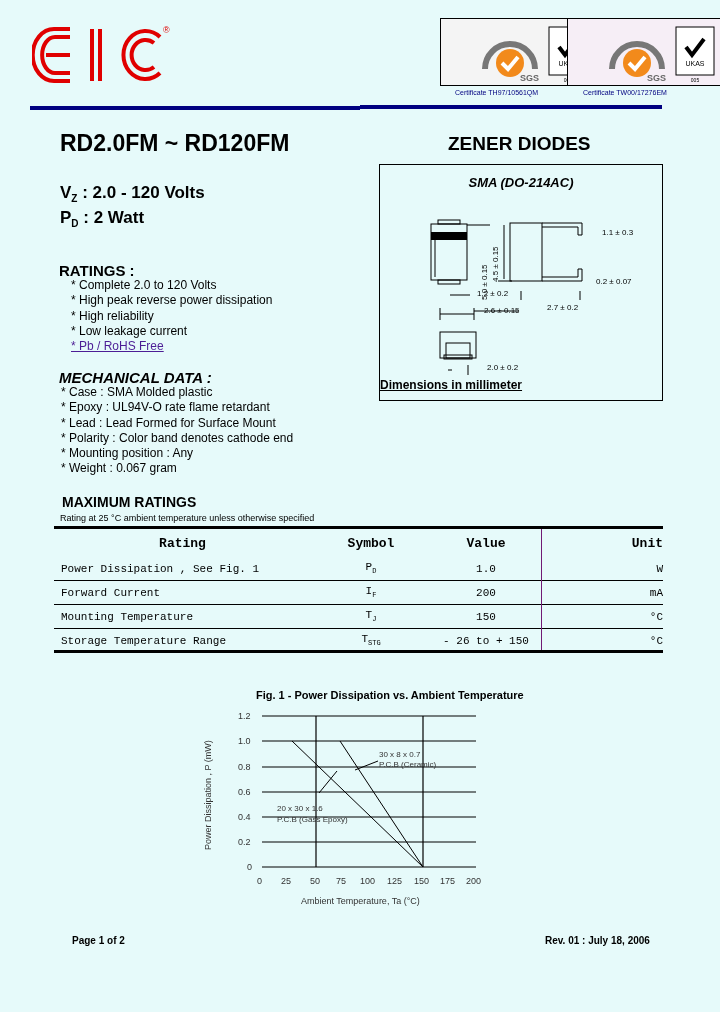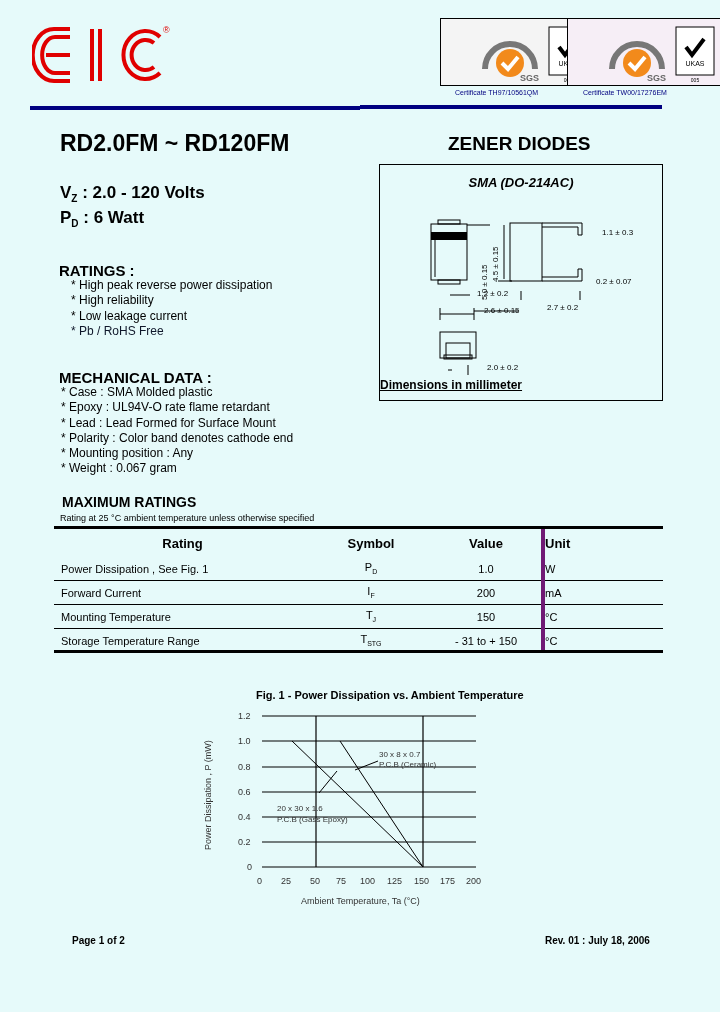--- a/index.html
+++ b/index.html
@@ -13,27 +13,27 @@
   .title{left:60px;top:130px;font-size:23px;font-weight:bold;}
   .zener{left:448px;top:133px;font-size:19px;font-weight:bold;text-align:right;}
   .spec{left:60px;font-size:17px;font-weight:bold;}
   .spec sub{font-size:10px;}
   .h2{font-size:15px;font-weight:bold;}
   .list{font-size:12px;line-height:15.3px;}
   .pkg{left:379px;top:164px;width:282px;height:235px;border:1px solid #000;background:#e6fafa;}
   .pkg-title{left:0;width:282px;top:10px;text-align:center;font-size:13px;font-weight:bold;font-style:italic;}
   .pkg-foot{left:0;width:282px;top:213px;text-align:left;font-size:12px;font-weight:bold;text-decoration:underline;}
   table.rt{position:absolute;left:54px;top:529px;width:609px;border-collapse:collapse;font-size:11px;}
-  table.rt td,table.rt th{padding:0;height:23px;}
+  table.rt td,table.rt th{padding:0;height:23px;font-family:Liberation Mono, monospace;}
   table.rt th{font-size:13px;font-weight:bold;height:28px;}
   table.rt tr.r td{border-top:1px solid #000;}
   table.rt td.c1{padding-left:7px;text-align:left;width:250px;}
   table.rt td.c2, table.rt th.c2{text-align:center;width:120px;}
   table.rt td.c3, table.rt th.c3{text-align:center;width:110px;}
-  table.rt td.c4, table.rt th.c4{text-align:left;border-left:4px solid #701a75;}
+  table.rt td.c4, table.rt th.c4{text-align:right;border-left:1px solid #701a75;}
   table.rt sub{font-size:7px;}
   .fig-title{left:228px;top:689px;font-size:11px;font-weight:bold;padding-left:28px;}
   .foot{top:935px;font-size:10px;font-weight:bold;}
 </style>
 </head>
 <body>
 
 <svg class="abs logo" viewBox="0 0 135 60">
   <g fill="none" stroke="#e00000" stroke-width="4">
     <path d="M38 4 H22 A18 22 0 0 0 22 56 H38"></path>
@@ -72,31 +72,32 @@
     <text x="95" y="47" font-size="7" text-anchor="middle" font-family="Liberation Sans, sans-serif">UKAS</text>
     <text x="95" y="63" font-size="5" text-anchor="middle" font-family="Liberation Sans, sans-serif">005</text>
   </svg>
 </div>
 <span class="abs cert-cap" style="left:455px;">Certificate  TH97/10561QM</span>
 <span class="abs cert-cap" style="left:583px;">Certificate  TW00/17276EM</span>
 
 <div class="abs title">RD2.0FM ~ RD120FM</div>
 <div class="abs zener">ZENER DIODES</div>
 <div class="abs spec" style="top:183px;"><span>V</span><sub>Z</sub><span> : 2.0 - 120 Volts</span></div>
-<div class="abs spec" style="top:208px;"><span>P</span><sub>D</sub><span> : 6 Watt</span></div>
+<div class="abs spec" style="top:208px;"><span>P</span><sub>D</sub><span> : 2 Watt</span></div>
 
 <div class="abs h2" style="left:59px;top:262px;">RATINGS :</div>
 <div class="abs list" style="left:71px;top:278px;">
+  <div>* Complete 2.0  to 120 Volts</div>
   <div>* High peak reverse power dissipation</div>
   <div>* High reliability</div>
   <div>* Low leakage current</div>
-  <div style="color:#0f172a;">* Pb / RoHS Free</div>
-</div>
-
-<div class="abs h2" style="left:59px;top:369px;">MECHANICAL  DATA :</div>
+  <div style="color:#4c1d95;text-decoration:underline;">* Pb / RoHS Free</div>
+</div>
+
+<div class="abs h2" style="left:59px;top:369px;font-style:italic;">MECHANICAL  DATA :</div>
 <div class="abs list" style="left:61px;top:385px;">
   <div>*  Case :  SMA Molded plastic</div>
   <div>*  Epoxy : UL94V-O rate flame retardant</div>
   <div>*  Lead : Lead Formed for Surface Mount</div>
   <div>*  Polarity : Color band denotes cathode end</div>
   <div>*  Mounting  position : Any</div>
   <div>*  Weight : 0.067 gram</div>
 </div>
 
 <div class="abs pkg">
@@ -168,21 +169,21 @@
   </tr>
   <tr class="r">
     <td class="c1">Mounting Temperature</td>
     <td class="c2"><span>T</span><sub>J</sub></td>
     <td class="c3">150</td>
     <td class="c4">°C</td>
   </tr>
   <tr class="r">
     <td class="c1">Storage Temperature Range</td>
     <td class="c2"><span>T</span><sub>STG</sub></td>
-    <td class="c3">- 31 to + 150</td>
+    <td class="c3">- 26 to + 150</td>
     <td class="c4">°C</td>
   </tr>
 </tbody>
   </table>
 <div class="abs" style="left:54px;top:650px;width:609px;height:3px;background:#000;"></div>
 
 <div class="abs fig-title">Fig. 1 - Power Dissipation vs. Ambient Temperature</div>
 <svg class="abs" style="left:195px;top:705px;" width="300" height="210" viewBox="0 0 300 210" font-family="Liberation Sans, sans-serif" font-size="9" fill="#333">
 
   <g stroke="#000" stroke-width="1.2" fill="none">

